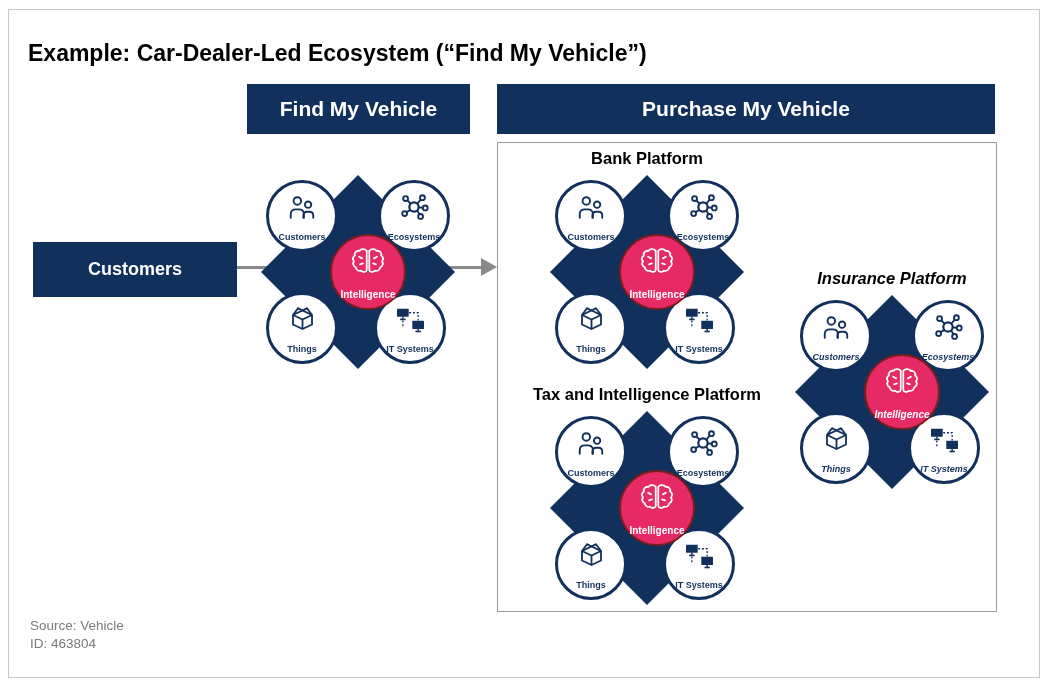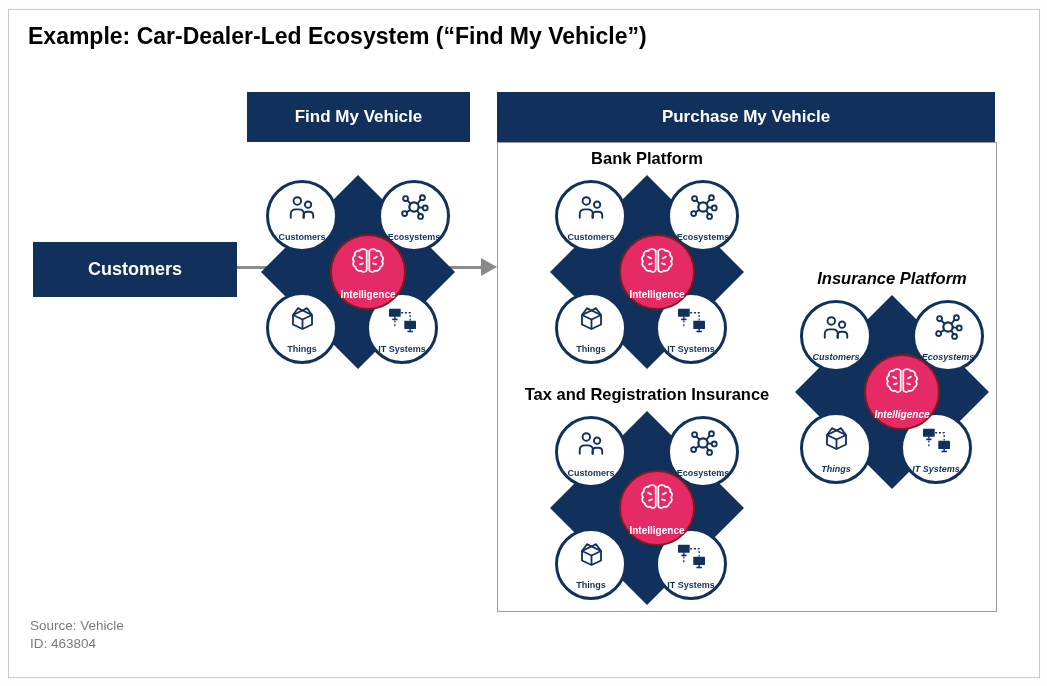--- a/index.html
+++ b/index.html
@@ -1,22 +1,22 @@
 <!DOCTYPE html>
 <html style="--navy: #11305c; --pink: #e62a66; --arrow_gray: #8a8a8a;"><head>
 <meta charset="utf-8">
 <style>
   html,body{margin:0;padding:0;background:#fff;}
   .stage{position:relative;width:1047px;height:686px;background:#fdfdfd;
          font-family:"Liberation Sans",sans-serif;overflow:hidden;}
   .frame{position:absolute;left:8px;top:9px;width:1030px;height:667px;
          border:1px solid #c9c9c9;background:#fff;}
-  .page-title{position:absolute;left:28px;top:23px;font-size:23px;font-weight:bold;color:#000;}
-  .hdr{position:absolute;top:92px;height:50px;background:var(--navy,#11305c);color:#fff;
-       font-weight:bold;font-size:17px;display:flex;align-items:center;justify-content:center;z-index:2;}
+  .page-title{position:absolute;left:28px;top:40px;font-size:23px;font-weight:bold;color:#000;}
+  .hdr{position:absolute;top:84px;height:50px;background:var(--navy,#11305c);color:#fff;
+       font-weight:bold;font-size:21px;display:flex;align-items:center;justify-content:center;z-index:2;}
   .hdr-find{left:247px;width:223px;}
   .hdr-purchase{left:497px;width:498px;}
   .src-box{position:absolute;left:33px;top:242px;width:204px;height:55px;background:var(--navy,#11305c);
            color:#fff;font-weight:bold;font-size:18px;display:flex;align-items:center;justify-content:center;z-index:2;}
   .group-box{position:absolute;left:497px;top:142px;width:498px;height:468px;
              border:1px solid #9a9a9a;background:#fff;z-index:0;}
   .connector{position:absolute;left:237px;top:266px;width:246px;height:3px;
              background:var(--arrow_gray,#8a8a8a);z-index:1;}
   .arrowhead{position:absolute;left:481px;top:258px;width:0;height:0;
              border-left:16px solid var(--arrow_gray,#8a8a8a);
@@ -26,21 +26,21 @@
   .p-bank{left:547px;top:172px;}
   .p-tax{left:547px;top:408px;}
   .p-insurance{left:792px;top:292px;font-style:italic;}
   .p-title{position:absolute;left:-50px;top:-23px;width:300px;text-align:center;
            font-size:16.5px;font-weight:bold;color:#000;white-space:nowrap;}
   .diamond{position:absolute;left:0;top:0;width:200px;height:200px;color:var(--navy,#11305c);}
   .node{position:absolute;width:72px;height:72px;border-radius:50%;background:#fff;
         border:3px solid var(--navy,#11305c);box-sizing:border-box;
         display:flex;flex-direction:column;align-items:center;}
   .n-tl{left:8px;top:8px;}  .n-tr{left:120px;top:8px;}
-  .n-bl{left:8px;top:120px;}.n-br{left:108px;top:120px;}
+  .n-bl{left:8px;top:120px;}.n-br{left:116px;top:120px;}
   .node .icon{margin-top:8px;height:32px;display:flex;align-items:center;justify-content:center;color:var(--navy,#11305c);}
   .node .nlabel{position:absolute;bottom:7px;width:100%;text-align:center;
                 font-size:9px;font-weight:bold;color:var(--navy,#11305c);}
   .center-node{position:absolute;left:72px;top:62px;width:76px;height:76px;border-radius:50%;
                background:var(--pink,#e62a66);border:2px solid #7f1d1d;box-sizing:border-box;
                display:flex;flex-direction:column;align-items:center;z-index:3;}
   .center-node .icon{margin-top:9px;height:30px;display:flex;align-items:center;justify-content:center;}
   .center-node .nlabel{position:absolute;bottom:8px;width:100%;text-align:center;
                        font-size:10px;font-weight:bold;color:#fff;}
   .source{position:absolute;left:30px;top:617px;font-size:13.5px;color:#7a7a7a;line-height:18px;}
@@ -208,21 +208,21 @@
         <svg viewBox="0 0 40 32" width="34" height="27" fill="none" stroke="#fff" stroke-width="2.1" stroke-linecap="round" stroke-linejoin="round">
           <path d="M18.5 4.5 C16.5 2 11.5 2 10 4.5 C6 4 3.5 7 4.5 10 C1.5 11.5 1.5 15.5 3.5 17 C1.5 19 2.5 23 5.5 24 C5.5 27 9 29 12 28 C13.5 30.5 18 30 18.5 27 Z"></path>
           <path d="M21.5 4.5 C23.5 2 28.5 2 30 4.5 C34 4 36.5 7 35.5 10 C38.5 11.5 38.5 15.5 36.5 17 C38.5 19 37.5 23 34.5 24 C34.5 27 31 29 28 28 C26.5 30.5 22 30 21.5 27 Z"></path>
           <path d="M9.5 11.5 L13 13.5 M30.5 11.5 L27 13.5 M10.5 20.5 L14 19.5 M29.5 20.5 L26 19.5"></path>
         </svg>
       </span>
       <span class="nlabel">Intelligence</span>
     </div>
   </div>
       <div class="platform p-tax">
-    <div class="p-title">Tax and Registration Insurance</div>
+    <div class="p-title">Tax and Intelligence Platform</div>
     <svg class="diamond" viewBox="0 0 200 200" aria-hidden="true">
       <polygon points="100,3 197,100 100,197 3,100" fill="currentColor"></polygon>
     </svg>
 
     <div class="node n-tl">
       <span class="icon">
         <svg viewBox="0 0 32 26" width="30" height="25" fill="none" stroke="currentColor" stroke-width="2" stroke-linecap="round">
           <circle cx="11" cy="6" r="4"></circle>
           <path d="M4 24 V20 Q4 15 9.5 15 H12.5 Q18 15 18 20 V24"></path>
           <circle cx="22.5" cy="10" r="3.4"></circle>

